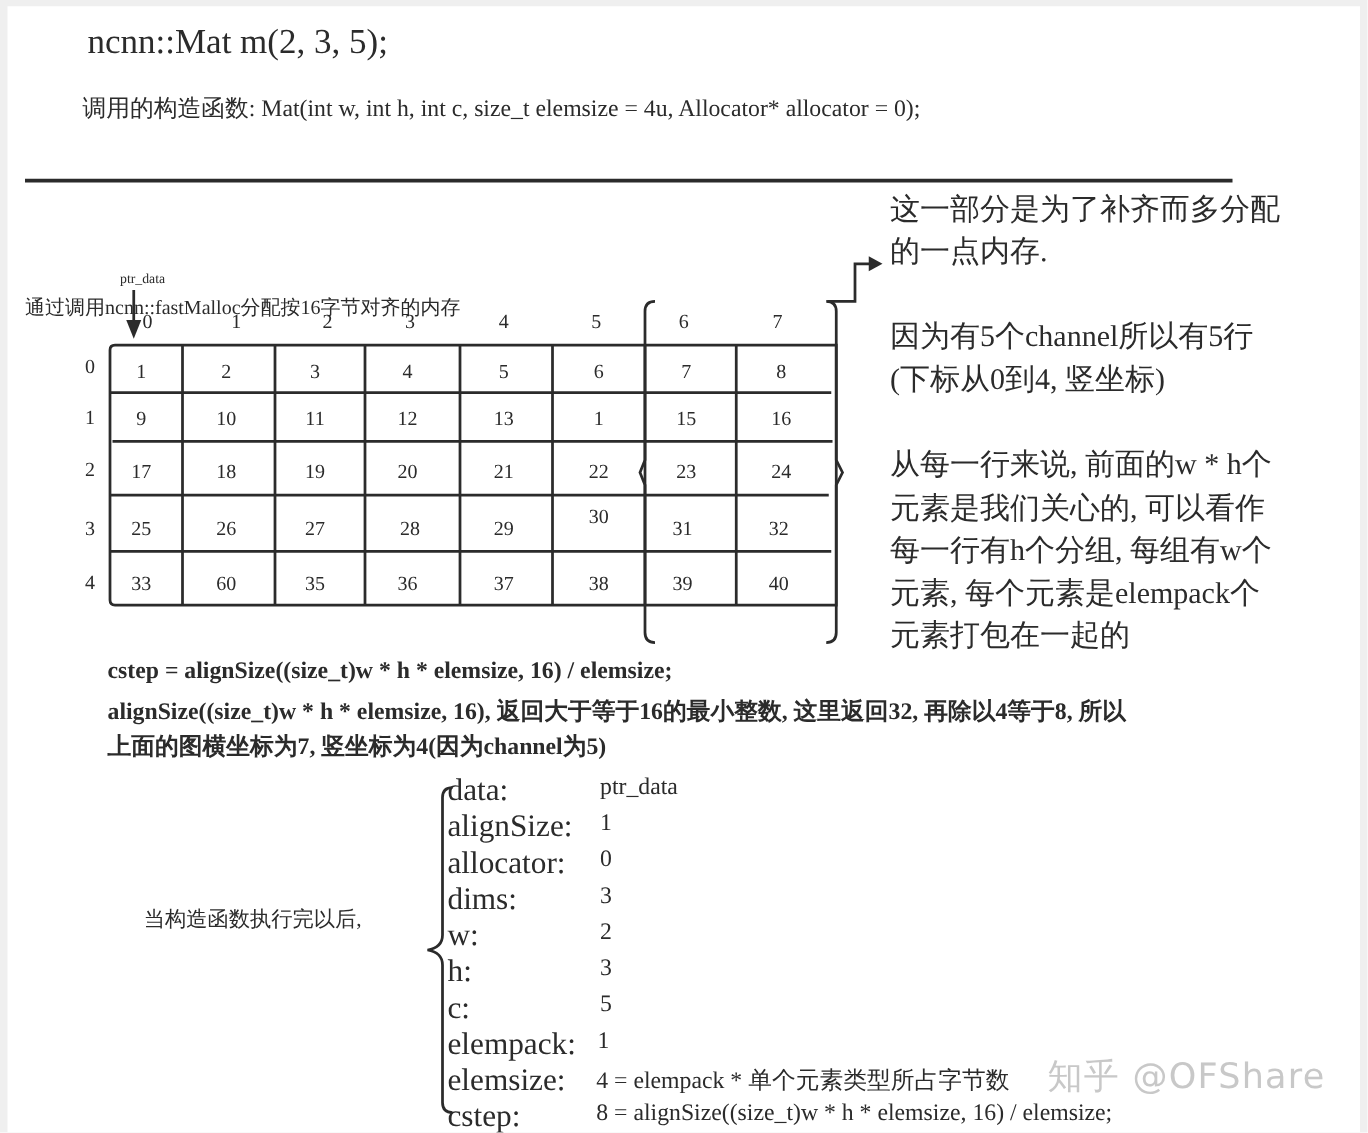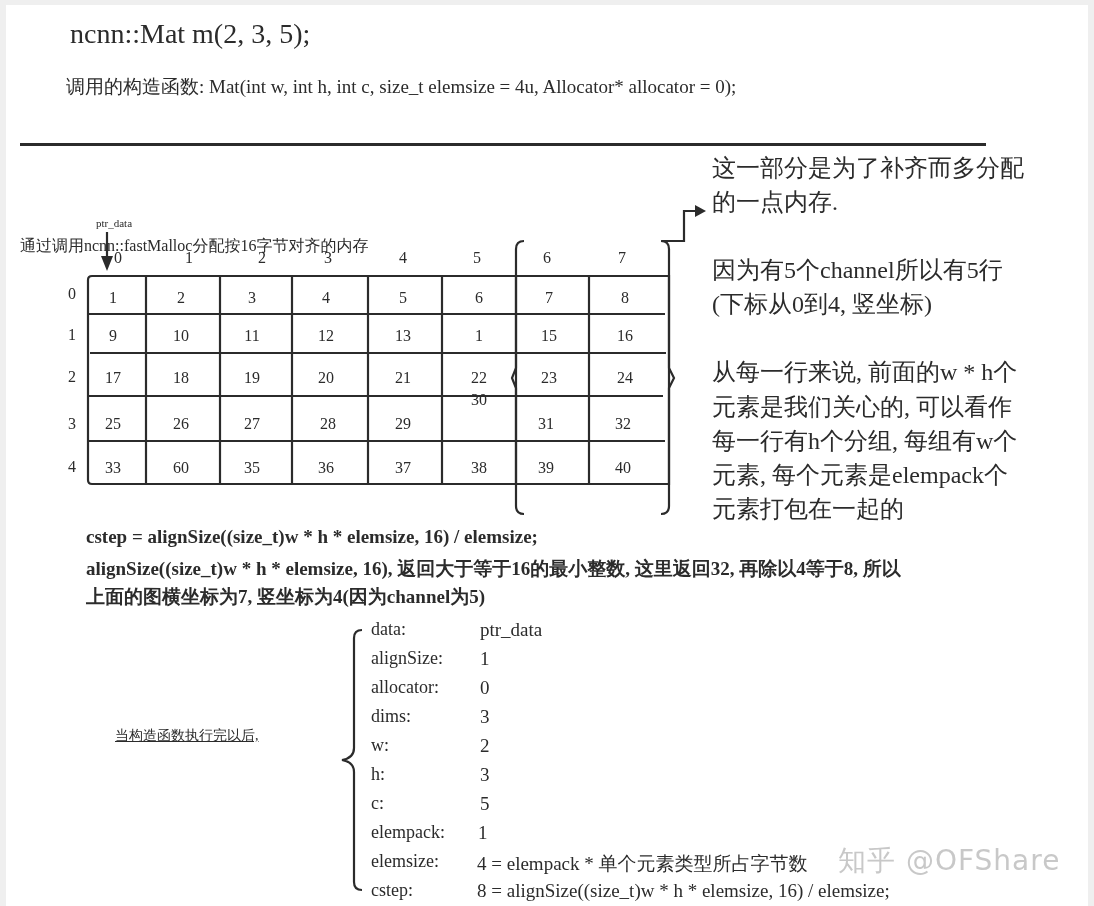--- a/index.html
+++ b/index.html
@@ -17,22 +17,22 @@
   .title { left: 70px; top: 18px; font-size: 28px; }
   .ctor { left: 66px; top: 74px; font-size: 19px; }
   .hr { left: 20px; top: 143px; width: 966px; height: 3px; background: #2b2b2b; }
   .fastmalloc { left: 20px; top: 188px; font-size: 16px; margin-top: 48px; }
   .ptrlabel { left: 96px; top: 217px; font-size: 11px; }
   .colidx { top: 249px; font-size: 16px; width: 30px; text-align: center; }
   .rowidx { left: 62px; font-size: 16px; width: 20px; text-align: center; }
   .cell { font-size: 16px; width: 60px; text-align: center; }
   .note { left: 712px; font-size: 24px; line-height: 34px; }
   .bold { font-weight: bold; font-size: 19px; left: 86px; }
-  .members-caption { left: 115px; top: 722px; font-size: 14px; line-height: 28px; text-decoration: underline; }
-  .mrow { left: 371px; font-size: 18px; }
+  .members-caption { left: 115px; top: 722px; font-size: 17px; line-height: 28px; }
+  .mrow { left: 358px; font-size: 25px; }
   .mval { left: 480px; font-size: 19px; }
   .watermark {
     left: 838px; top: 842px; font-family: "DejaVu Sans", sans-serif;
     font-size: 28px; color: rgba(190,190,190,0.85); letter-spacing: 1px;
   }
   svg.overlay { position: absolute; left: 0; top: 0; }
 </style>
 </head>
 <body>
 
@@ -119,21 +119,21 @@
 <div class="abs cell" style="left:373px;top:369px">21</div>
 <div class="abs cell" style="left:449px;top:369px">22</div>
 <div class="abs cell" style="left:519px;top:369px">23</div>
 <div class="abs cell" style="left:595px;top:369px">24</div>
 
 <div class="abs cell" style="left:83px;top:415px">25</div>
 <div class="abs cell" style="left:151px;top:415px">26</div>
 <div class="abs cell" style="left:222px;top:415px">27</div>
 <div class="abs cell" style="left:298px;top:415px">28</div>
 <div class="abs cell" style="left:373px;top:415px">29</div>
-<div class="abs cell" style="left:449px;top:391px">30</div>
+<div class="abs cell" style="left:449px;top:405px">30</div>
 <div class="abs cell" style="left:516px;top:415px">31</div>
 <div class="abs cell" style="left:593px;top:415px">32</div>
 
 <div class="abs cell" style="left:83px;top:459px">33</div>
 <div class="abs cell" style="left:151px;top:459px">60</div>
 <div class="abs cell" style="left:222px;top:459px">35</div>
 <div class="abs cell" style="left:296px;top:459px">36</div>
 <div class="abs cell" style="left:373px;top:459px">37</div>
 <div class="abs cell" style="left:449px;top:459px">38</div>
 <div class="abs cell" style="left:516px;top:459px">39</div>

